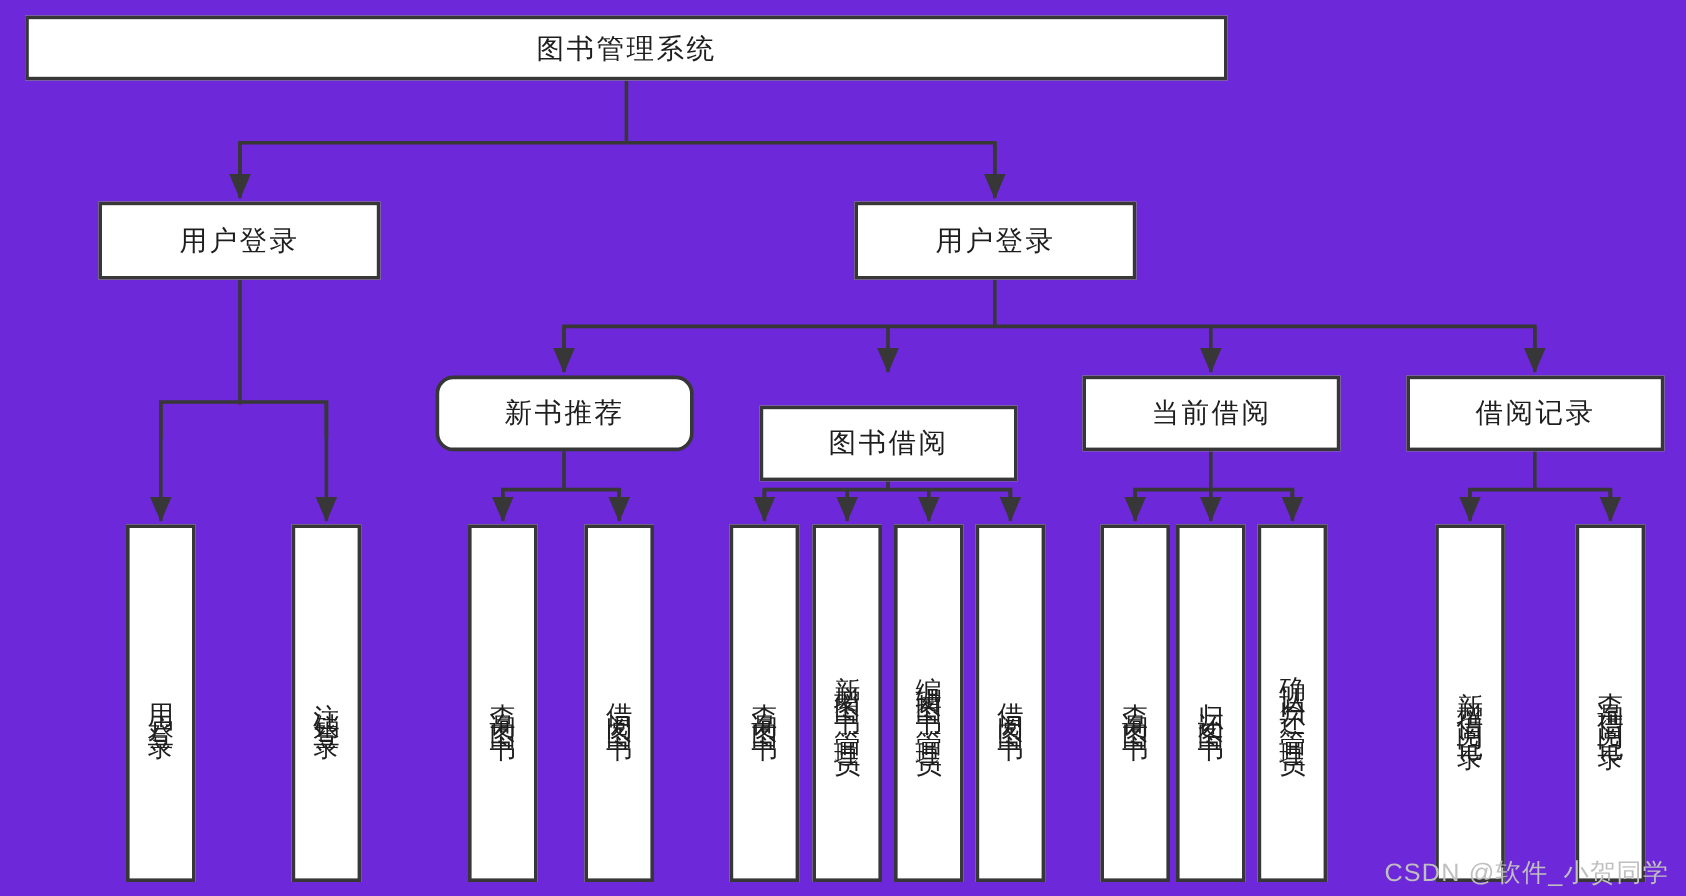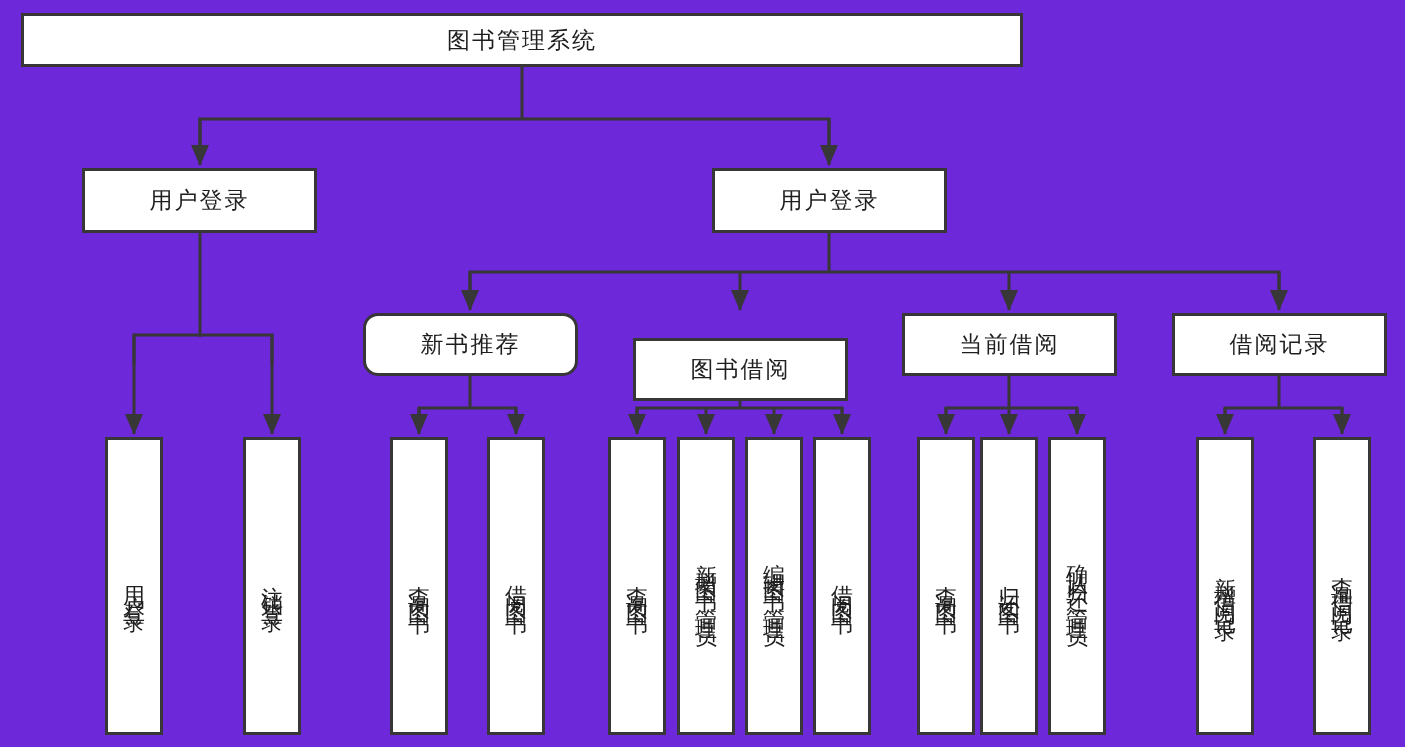--- a/index.html
+++ b/index.html
@@ -168,14 +168,15 @@
     <span class="lbl">确认归还（管理员）</span>
   </div>
 
   <div class="node v" style="left:1196px; top:437px; width:58px; height:298px;">
     <span class="lbl">新增借阅记录</span>
   </div>
   <div class="node v" style="left:1313px; top:437px; width:58px; height:298px;">
     <span class="lbl">查询借阅记录</span>
   </div>
 
+  <div class="watermark">CSDN @软件_小贺同学</div>
 
 </div>
 
 </body></html>

